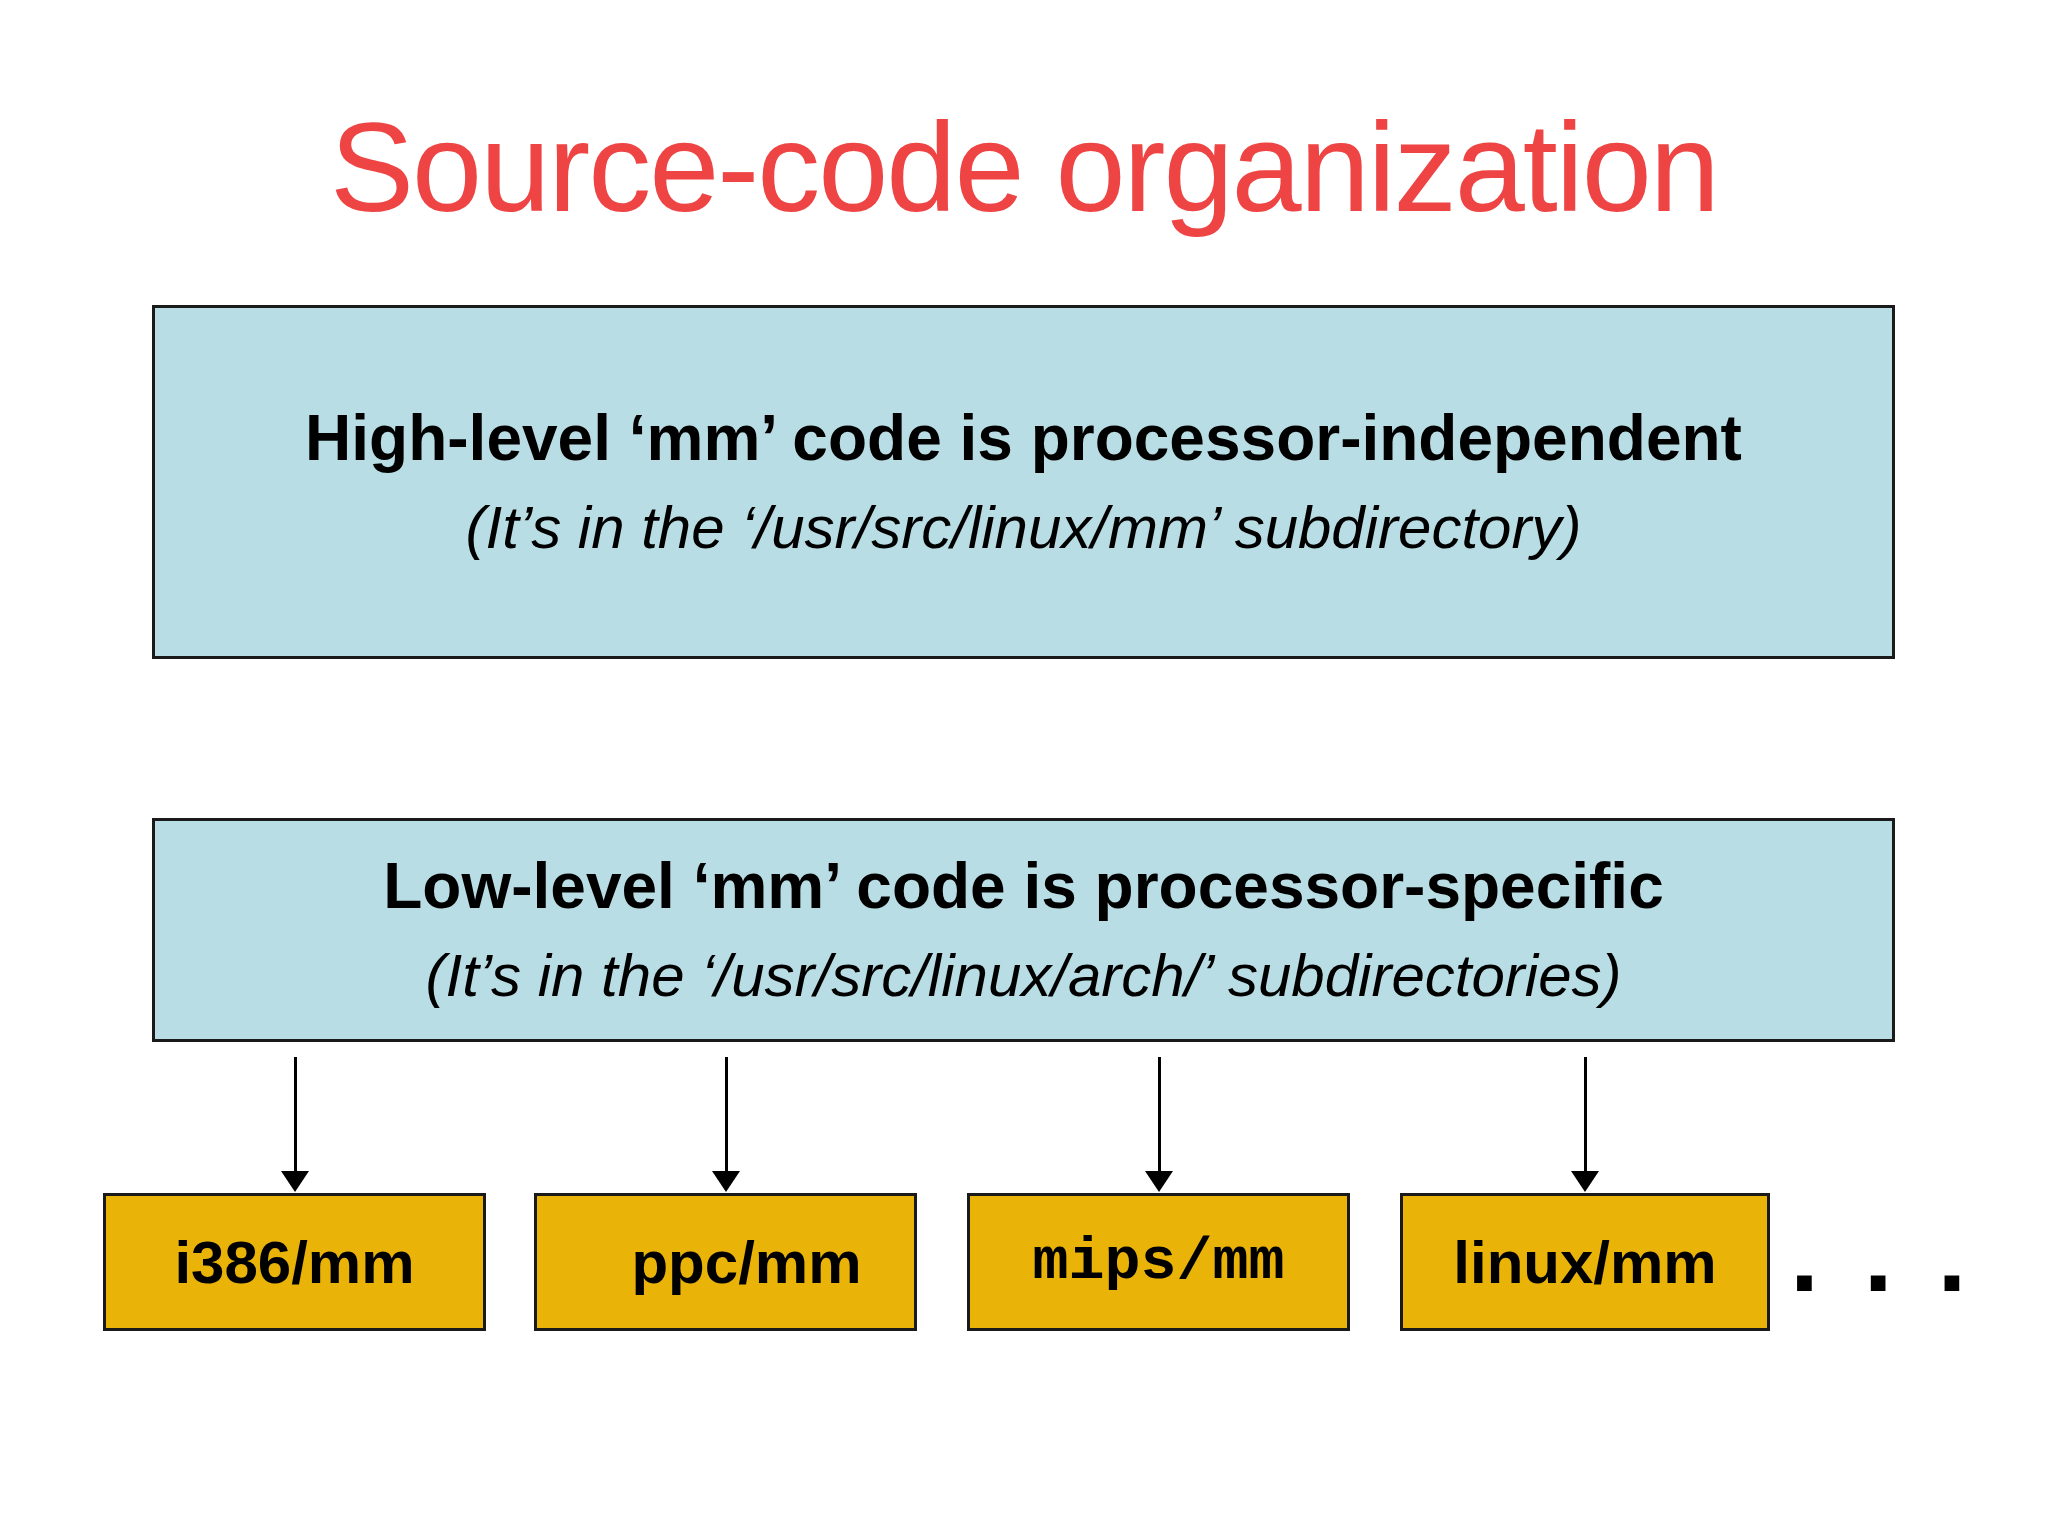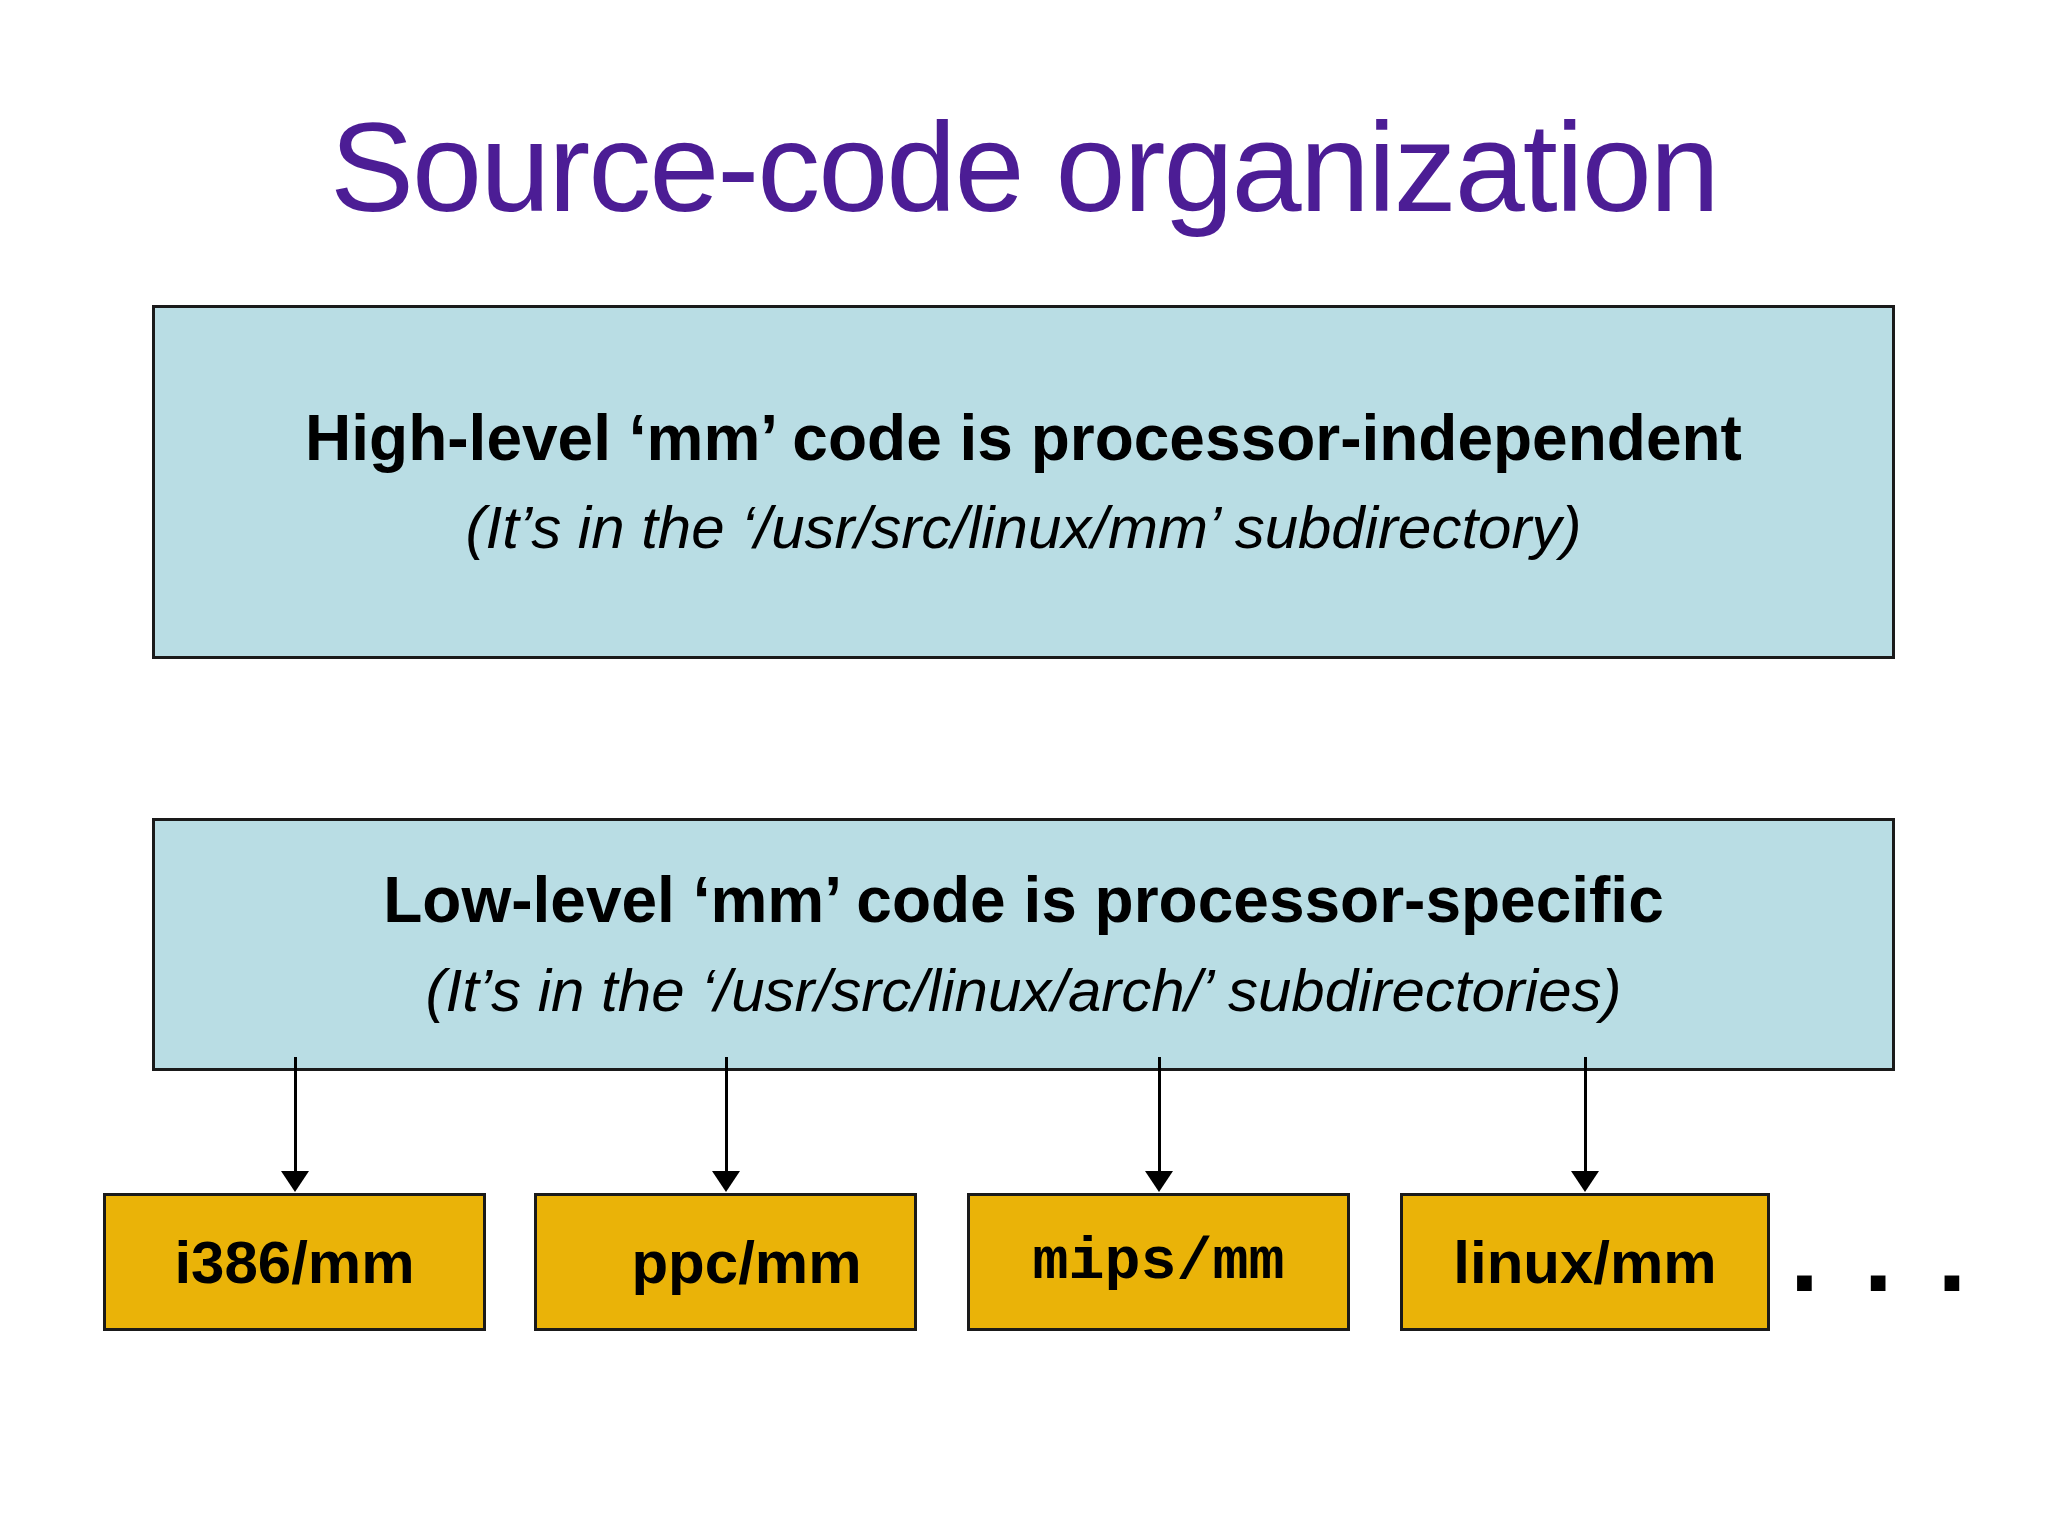--- a/index.html
+++ b/index.html
@@ -19,38 +19,38 @@
   .slide-title {
     position: absolute;
     top: 96px;
     left: 0;
     width: 100%;
     text-align: center;
     font-size: 126px;
     font-weight: 400;
     line-height: 1.15;
     letter-spacing: -2px;
-    color: #4c1d95;
+    color: #ef4444;
     white-space: nowrap;
   }
   .big-box {
     position: absolute;
     left: 152px;
     width: 1743px;
     box-sizing: border-box;
     background: #b9dde4;
     border: 3px solid #1a1a1a;
     display: flex;
     flex-direction: column;
     justify-content: center;
     align-items: center;
     text-align: center;
   }
   .box-high { top: 305px; height: 354px; }
-  .box-low  { top: 818px; height: 253px; text-align: right; }
+  .box-low  { top: 818px; height: 224px; text-align: right; }
   .box-heading {
     font-size: 64px;
     font-weight: 700;
     line-height: 1.2;
     white-space: nowrap;
   }
   .box-subtext {
     font-size: 60px;
     font-style: italic;
     font-weight: 400;

